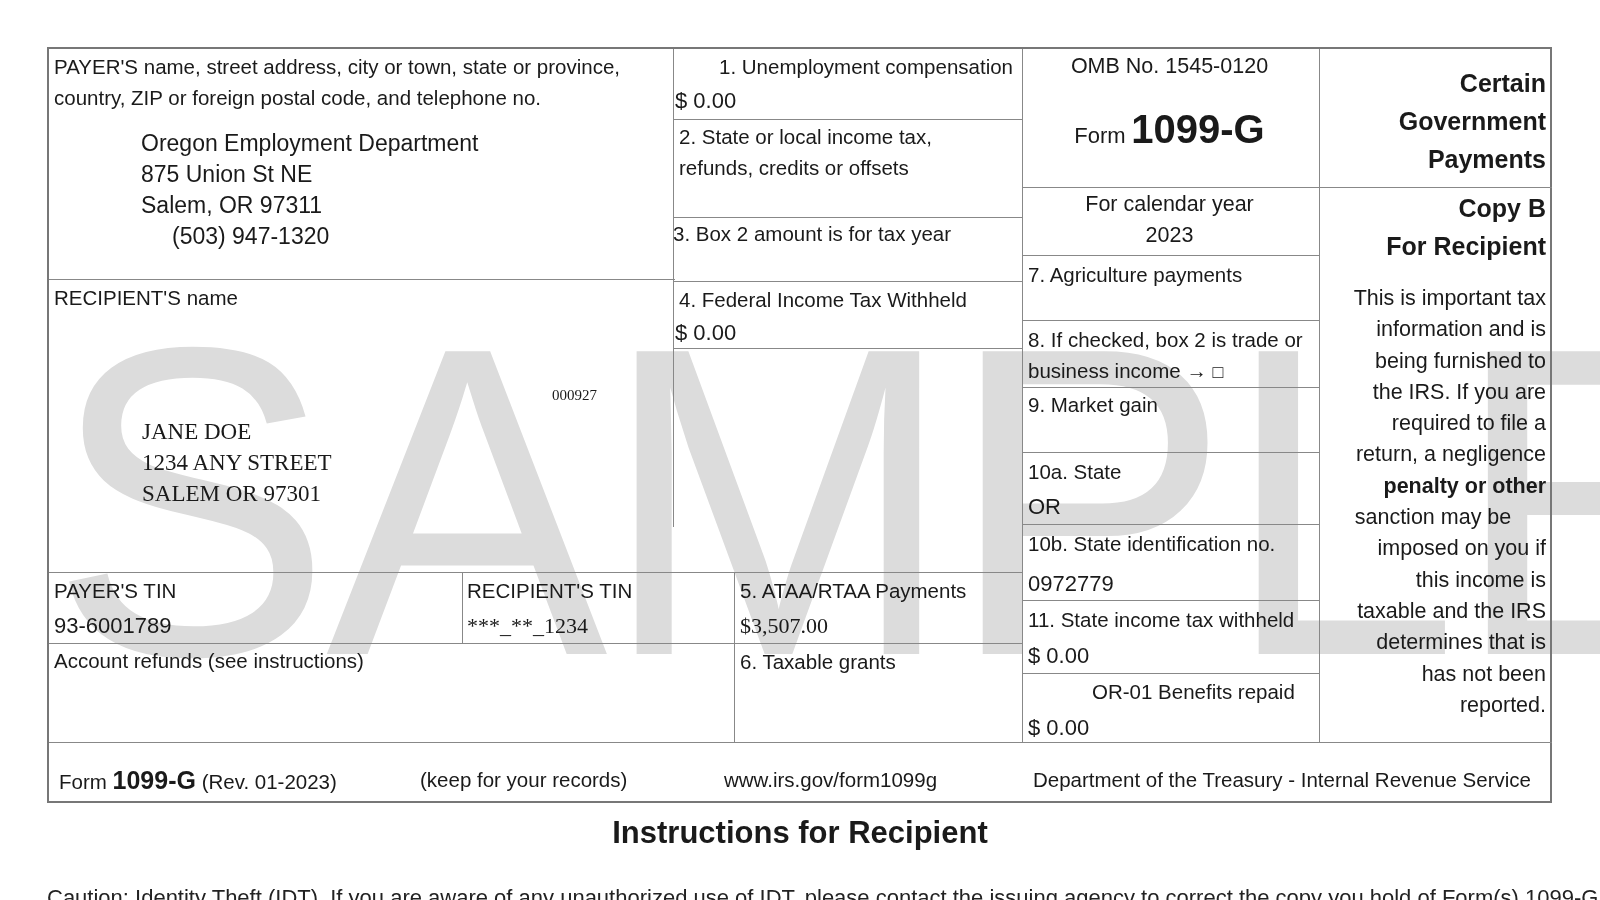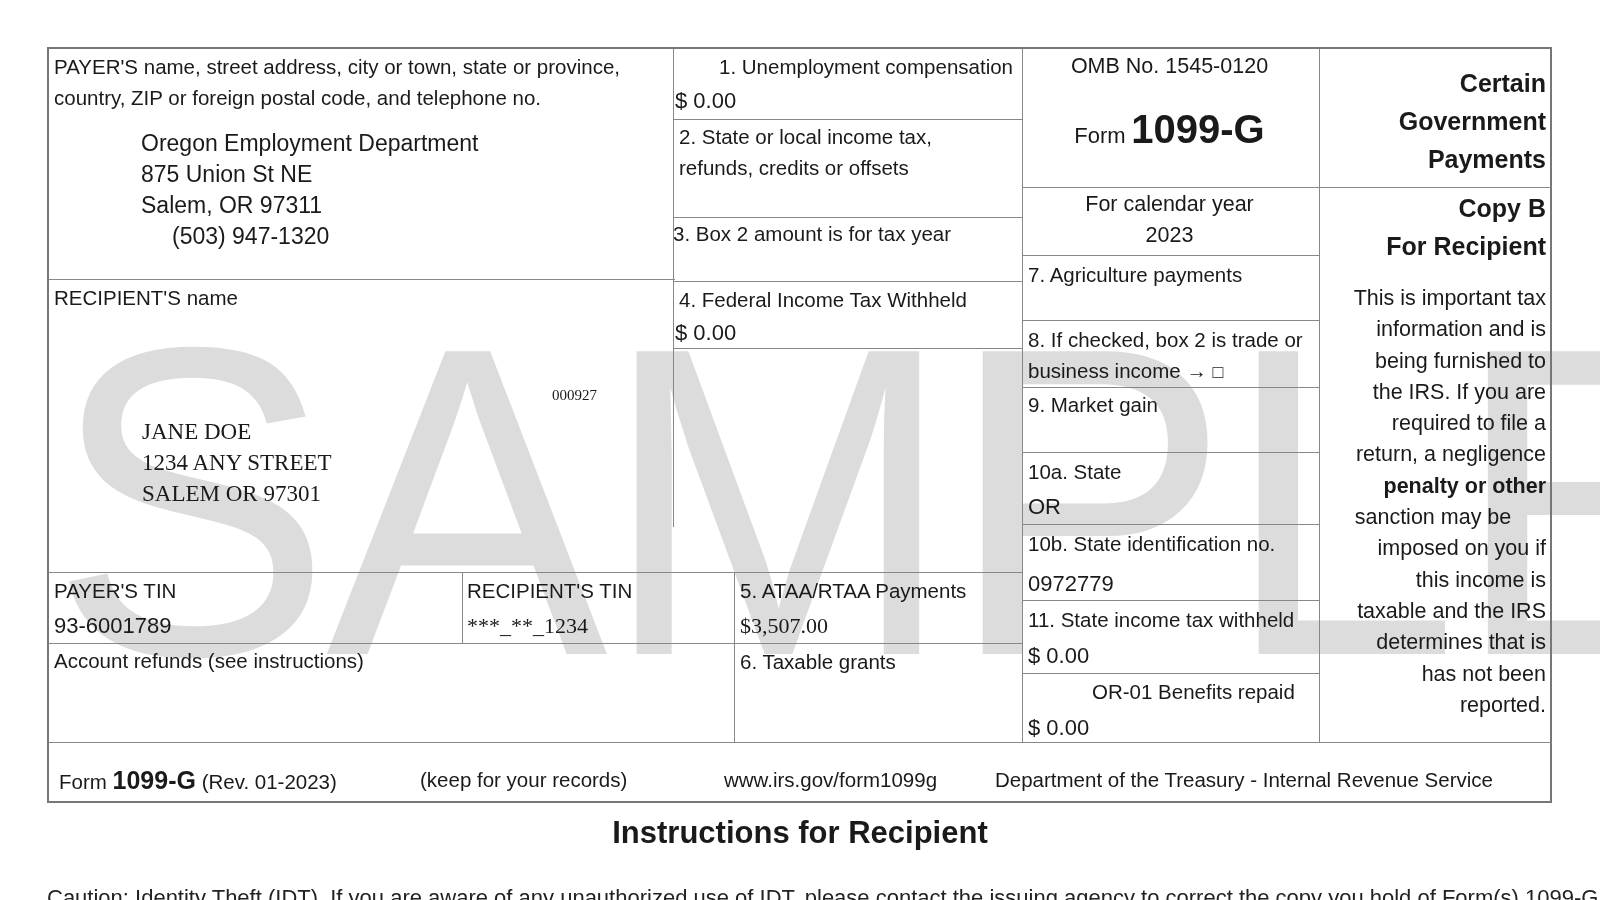--- a/index.html
+++ b/index.html
@@ -140,16 +140,16 @@
     <div style="text-align: right; font-size: 21.5px; line-height: 31.3px; white-space: nowrap;">reported.</div>
   </div>
 
 <div class="t" style="left:59px; top:765px;">
   <span>Form</span>
   <span class="footer-formnum">1099-G</span>
   <span>(Rev. 01-2023)</span>
 </div>
 <div class="t" style="left:420px; top:764px;">(keep for your records)</div>
 <div class="t" style="left:712px; top:764px;margin-left:12px;">www.irs.gov/form1099g</div>
-<div class="t" style="left:995px; top:764px;text-align:right;">Department of the Treasury - Internal Revenue Service</div>
+<div class="t" style="left:1033px; top:764px;text-align:right;">Department of the Treasury - Internal Revenue Service</div>
 
 <div class="heading">Instructions for Recipient</div>
 <div class="cutoff">Caution: Identity Theft (IDT). If you are aware of any unauthorized use of IDT, please contact the issuing agency to correct the copy you hold of Form(s) 1099-G</div>
 
 </body></html>

